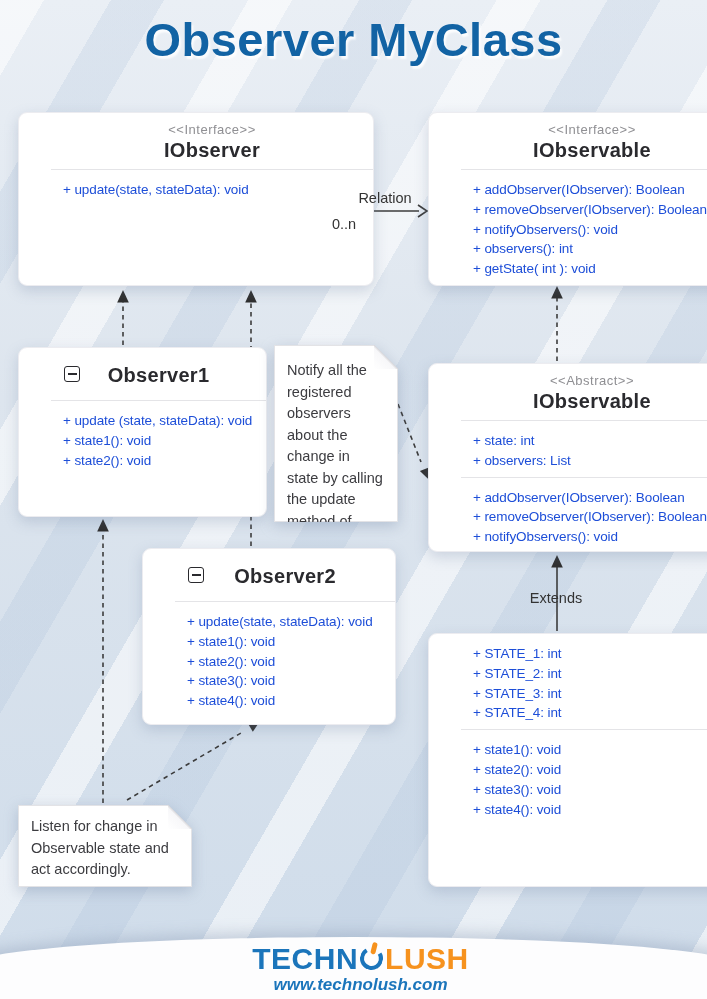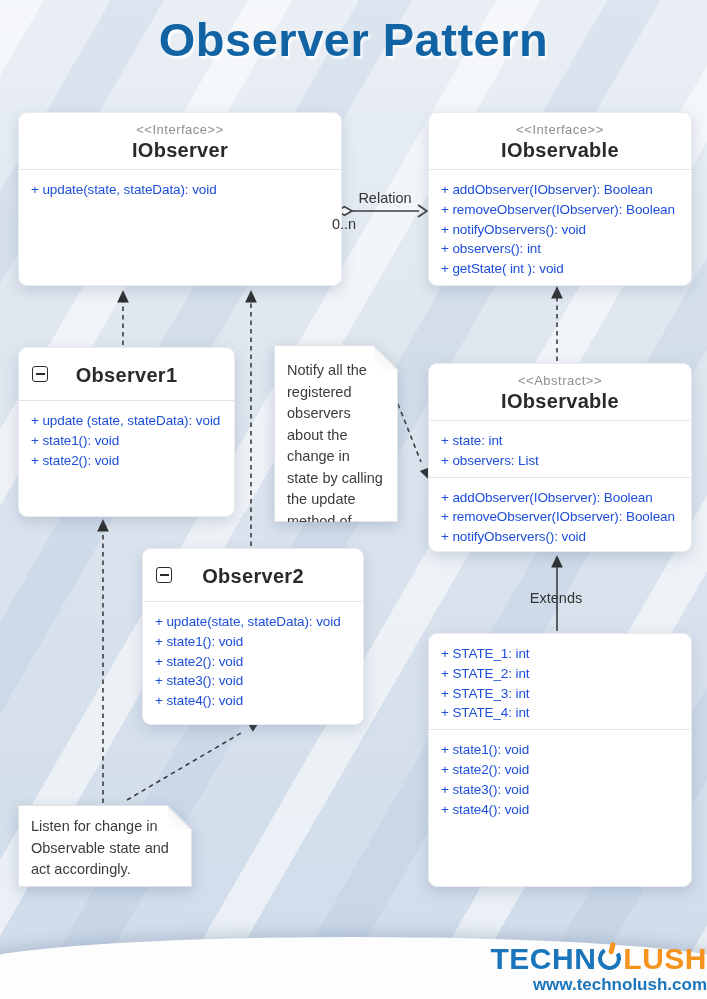--- a/index.html
+++ b/index.html
@@ -20,20 +20,21 @@
   .title{
     position:absolute;top:12px;left:0;right:0;text-align:center;z-index:3;
     font-size:47px;font-weight:800;color:#1263a4;letter-spacing:.5px;
     text-shadow:2px 3px 2px rgba(255,255,255,.85);
   }
   
   .uml{
     position:absolute;z-index:2;background:#fff;overflow:hidden;
     border:1px solid #ececf0;border-radius:9px;
     box-shadow:0 5px 14px rgba(110,130,160,.28);
+    padding-left:32px;
   }
   .uml-head{position:relative;border-bottom:1px solid #e4e4e7;text-align:center;padding:8px 0 6px;}
   .head-solo{padding:15px 0 12px;}
   .stereo{font-size:13px;color:#8f8f93;letter-spacing:.5px;line-height:17px;}
   .cname{font-size:20px;font-weight:bold;color:#2a2a2e;letter-spacing:.3px;line-height:25px;}
   .collapse{
     position:absolute;left:13px;top:50%;margin-top:-8px;width:14px;height:14px;
     border:1.7px solid #2a2a2e;border-radius:3px;display:inline-block;
   }
   .collapse::after{
@@ -56,41 +57,41 @@
   }
   .arrows{position:absolute;left:0;top:0;z-index:1;}
   .elabel{position:absolute;z-index:3;font-size:14.5px;color:#333;}
   .center{text-align:center;}
   
   .footer-band{
     position:absolute;left:-35px;right:-35px;bottom:0;height:62px;z-index:4;
     background:#fdfdfe;border-radius:50% 50% 0 0 / 30px 30px 0 0;
     box-shadow:0 -5px 14px rgba(140,155,180,.4);
   }
-  .logo-wrap{position:absolute;bottom:4px;left:14px;right:0;text-align:right;z-index:5;}
+  .logo-wrap{position:absolute;bottom:4px;left:14px;right:0;text-align:center;z-index:5;}
   .logo{font-size:30px;font-weight:bold;letter-spacing:.5px;line-height:32px;}
   .lg-blue{color:#1b75bb}
   .lg-orange{color:#f6921e}
   .power{
     display:inline-block;width:15px;height:15px;border:4.5px solid #1b75bb;border-top-color:transparent;
     border-radius:50%;position:relative;margin:0 2px;top:1px;transform:rotate(14deg);
   }
   .power::after{
     content:"";position:absolute;left:50%;top:-9px;width:4.5px;height:12px;margin-left:-2.25px;
     background:#f6921e;border-radius:3px;
   }
-  .site{font-size:17px;font-weight:bold;color:#1b75bb;line-height:20px;}
+  .site{font-size:17px;font-style:italic;font-weight:bold;color:#1b75bb;line-height:20px;}
 </style>
 </head>
 <body>
 
 <div id="canvas">
   <div class="stripes"></div>
 
-  <div class="title">Observer Pattern</div>
+  <div class="title">Observer MyClass</div>
 
   <svg class="arrows" width="707" height="999" viewBox="0 0 707 999">
     <g stroke="#3c3c3c" stroke-width="1.6" fill="none">
       <line x1="123" y1="345" x2="123" y2="302" stroke-dasharray="4.5 4"></line>
       <line x1="251" y1="546" x2="251" y2="302" stroke-dasharray="4.5 4"></line>
       <line x1="557" y1="361" x2="557" y2="298" stroke-dasharray="4.5 4"></line>
       <line x1="557" y1="631" x2="557" y2="567"></line>
       <line x1="351" y1="211" x2="419" y2="211"></line>
       <line x1="398" y1="404" x2="421" y2="462" stroke-dasharray="4.5 4"></line>
       <line x1="103" y1="803" x2="103" y2="532" stroke-dasharray="4.5 4"></line>

